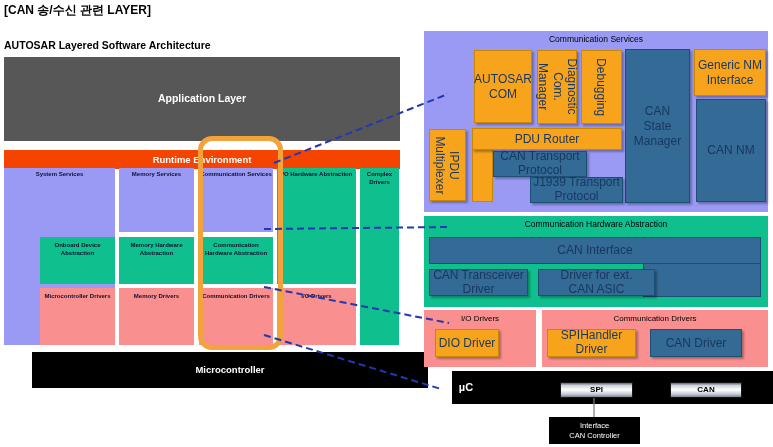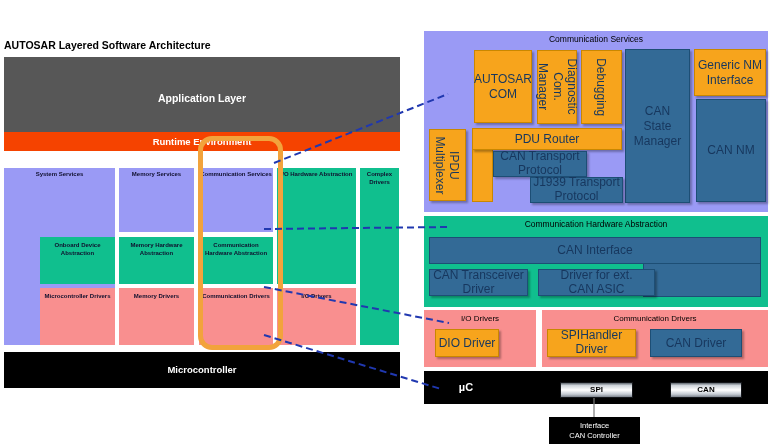--- a/index.html
+++ b/index.html
@@ -9,21 +9,21 @@
   .top{align-items:flex-start;padding-top:3px;}
   .nw{white-space:nowrap;}
   
   .L{font-size:6px;font-weight:bold;color:var(--label-dark);}
   .purple{background:var(--purple);}
   .green{background:var(--green);}
   .pink{background:var(--pink);}
   .wh{color:#fff;font-weight:bold;}
   .appbar{background:var(--appgray);font-size:10.5px;}
   .rtebar{background:var(--rte);font-size:9.5px;}
-  .blackbar{background:var(--black);font-size:9.5px;}
+  .blackbar{background:var(--black);font-size:9.5px;margin-left:28px;}
   .ring{position:absolute;box-sizing:border-box;border:5px solid var(--ring);border-radius:14px;z-index:5;}
   
   .R{font-size:12px;color:var(--navy-text);}
   .hd{font-size:8.5px;color:#000;}
   .hd2{font-size:8px;color:#000;}
   .ob{background:var(--orange);border:1px solid var(--orange-border);box-shadow:1.5px 1.5px 2px rgba(0,0,0,.3);}
   .bb{background:var(--blue);border:1px solid var(--blue-border);box-shadow:1.5px 1.5px 2px rgba(0,0,0,.3);}
   .flat{box-shadow:none;}
   .vt span{transform:rotate(90deg);display:block;white-space:pre-line;line-height:1.2;}
   .silver{background:linear-gradient(180deg,#5f666e 0%,#cfd4da 18%,#ffffff 50%,#c4cad2 80%,#7c838c 100%);
@@ -33,24 +33,25 @@
   .sub{font-size:10.5px;font-weight:bold;color:#000;justify-content:flex-start;text-align:right;white-space:nowrap;}
   svg.ov{position:absolute;left:0;top:0;z-index:10;pointer-events:none;}
   .dash{stroke:var(--dashline);stroke-width:2;stroke-dasharray:7 4;fill:none;}
   .conn{stroke:#7a7a7a;stroke-width:1.2;fill:none;}
 </style>
 </head>
 <body>
 
 <div class="stage">
 
+  <div class="b ttl" style="left:4px;top:3px;width:300px;height:15px;">[CAN 송/수신 관련 LAYER]</div>
   <div class="b sub" style="left:4px;top:39px;width:300px;height:13px;">AUTOSAR Layered Software Architecture</div>
 
   <div class="b appbar wh" style="left:4px;top:57px;width:396px;height:84px;">Application Layer</div>
-  <div class="b rtebar wh" style="left:4px;top:132px;width:396px;height:19px;">Runtime Environment</div>
+  <div class="b rtebar wh" style="left:4px;top:150px;width:396px;height:19px;">Runtime Environment</div>
 
   <div class="b purple L top nw" style="left:4px;top:168px;width:111px;height:177px;">System Services</div>
   <div class="b purple L top nw" style="left:119px;top:168px;width:75px;height:64px;">Memory Services</div>
   <div class="b purple L top nw" style="left:199px;top:168px;width:74px;height:64px;">Communication Services</div>
   <div class="b green L top nw" style="left:277px;top:168px;width:79px;height:116px;">I/O Hardware Abstraction</div>
   <div class="b green L top" style="left:360px;top:168px;width:39px;height:177px;">Complex
 Drivers</div>
 
   <div class="b green L top" style="left:40px;top:237px;width:75px;height:47px;padding-top:5px;">Onboard Device
 Abstraction</div>

